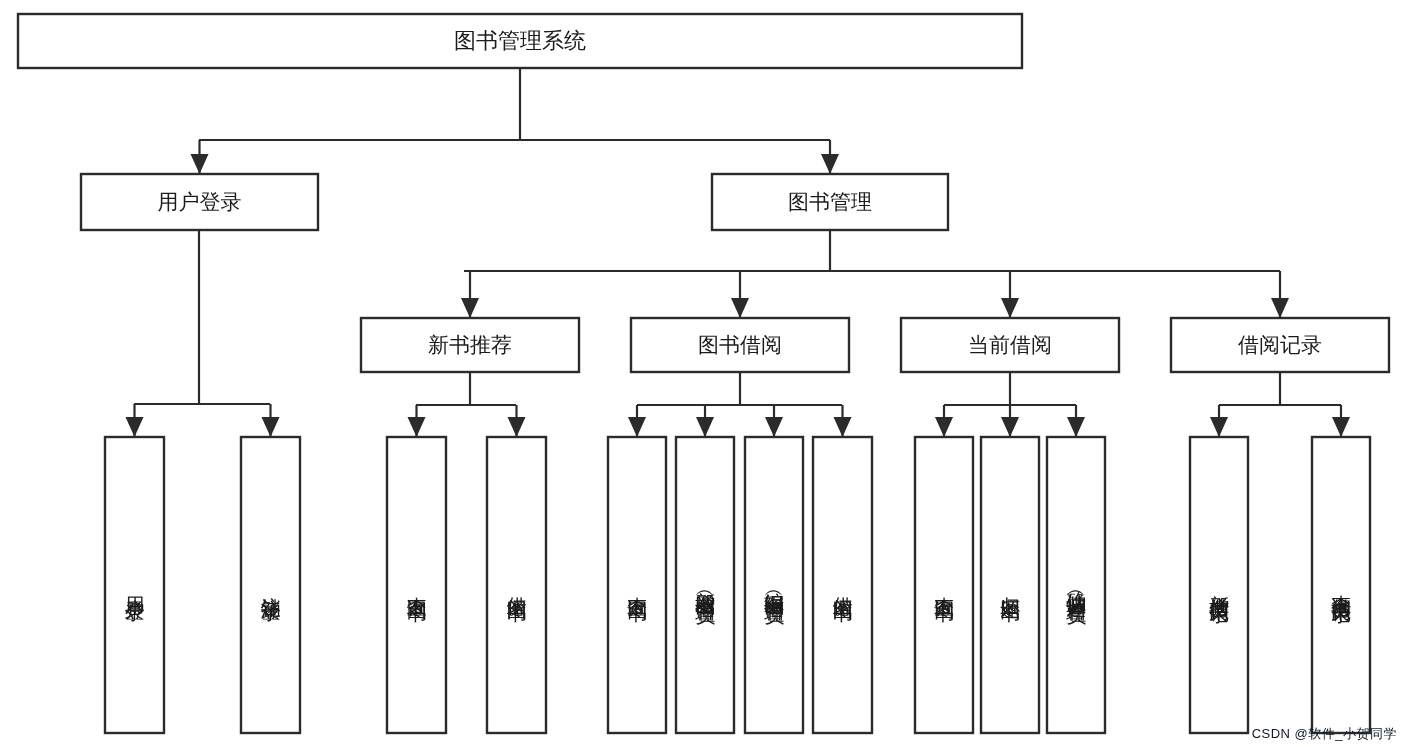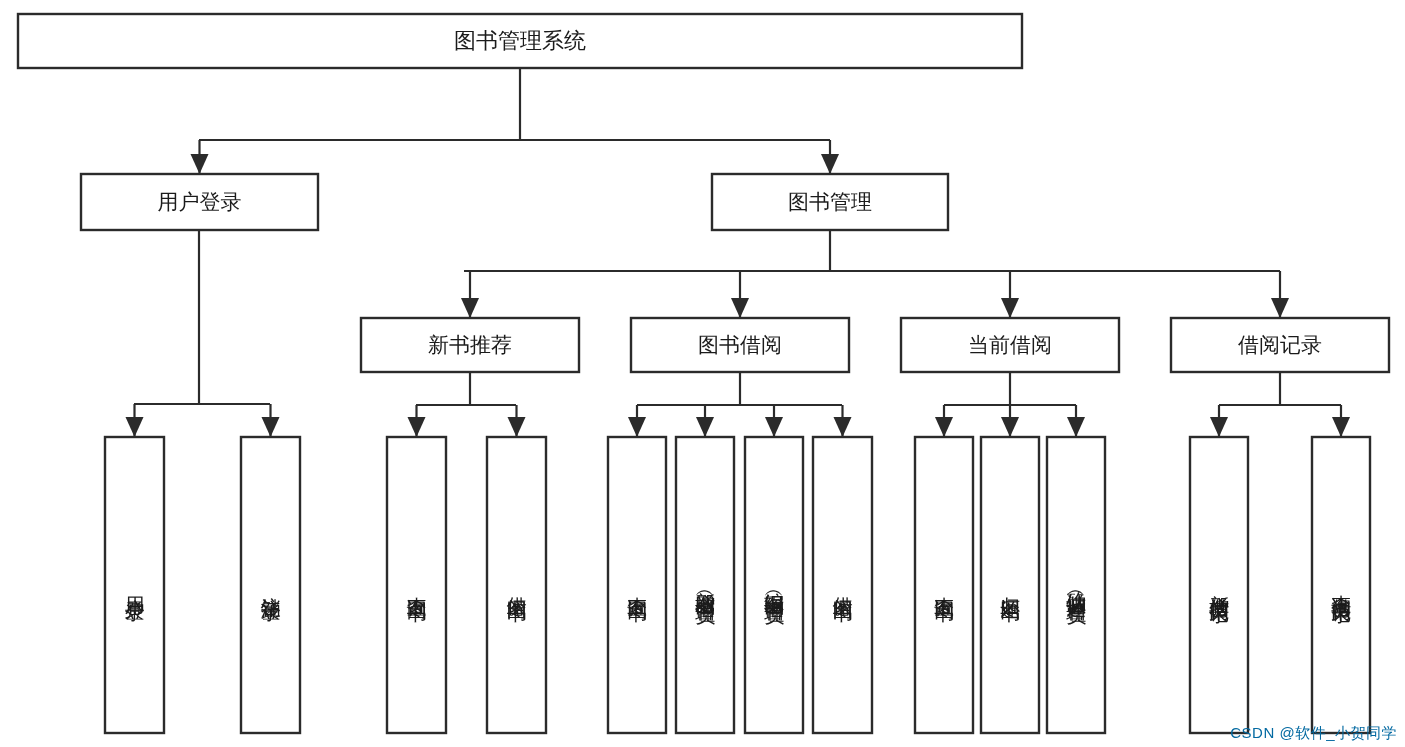--- a/index.html
+++ b/index.html
@@ -72,22 +72,22 @@
     letter-spacing: 2px;
     color: #1b1b1b;
     white-space: nowrap;
     text-align: center;
   }
   .watermark {
     position: absolute;
     right: 8px;
     bottom: 4px;
     font-family: "Liberation Sans", "DejaVu Sans", sans-serif;
-    font-size: 15px;
-    color: #0369a1;
+    font-size: 13px;
+    color: #0f172a;
     letter-spacing: 0.5px;
     white-space: nowrap;
   }
 </style>
 </head>
 <body>
 
 <div id="diagram-root">
 
   <svg class="diagram" viewBox="0 0 1405 747" xmlns="http://www.w3.org/2000/svg">

